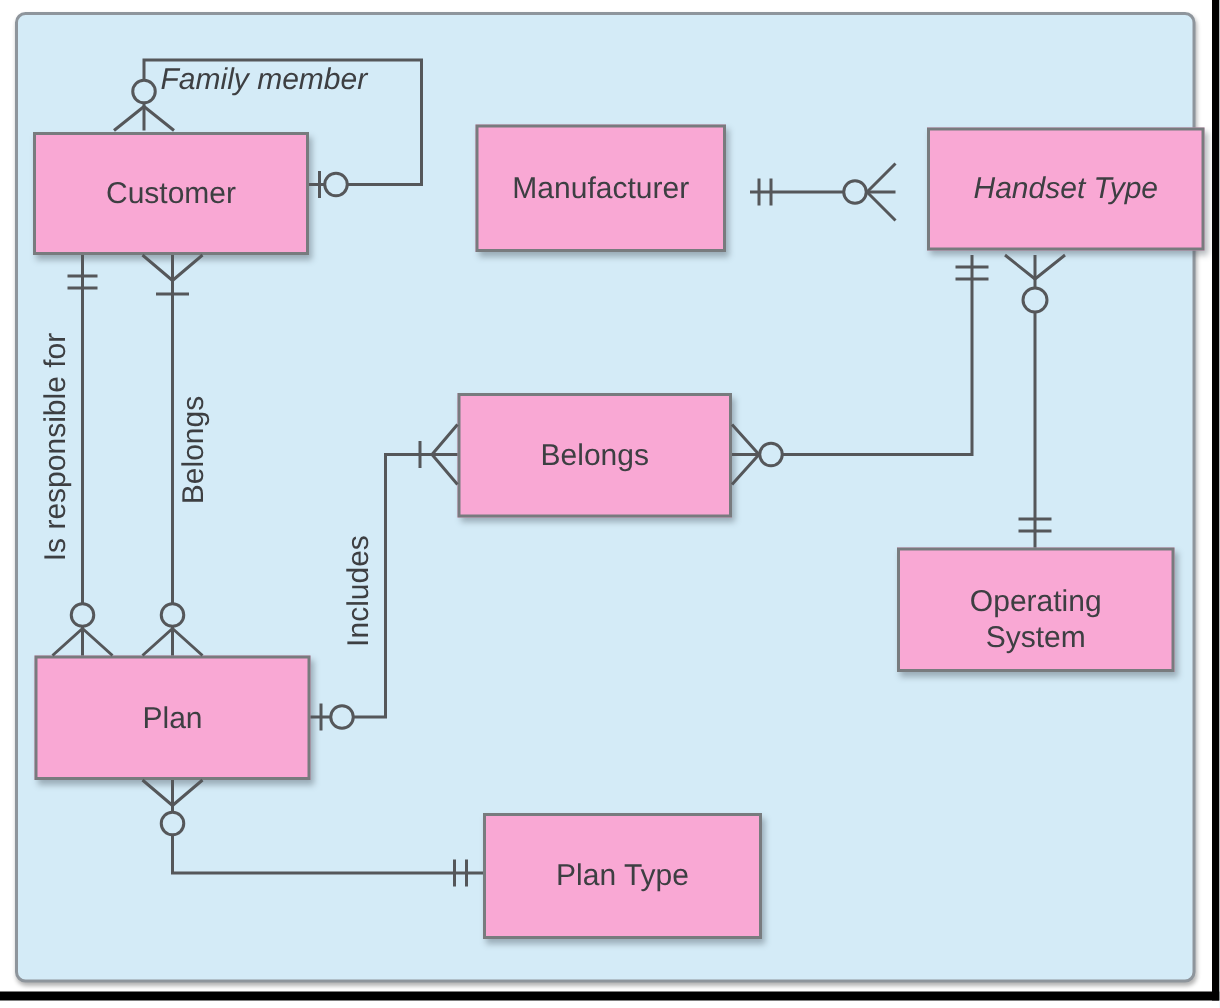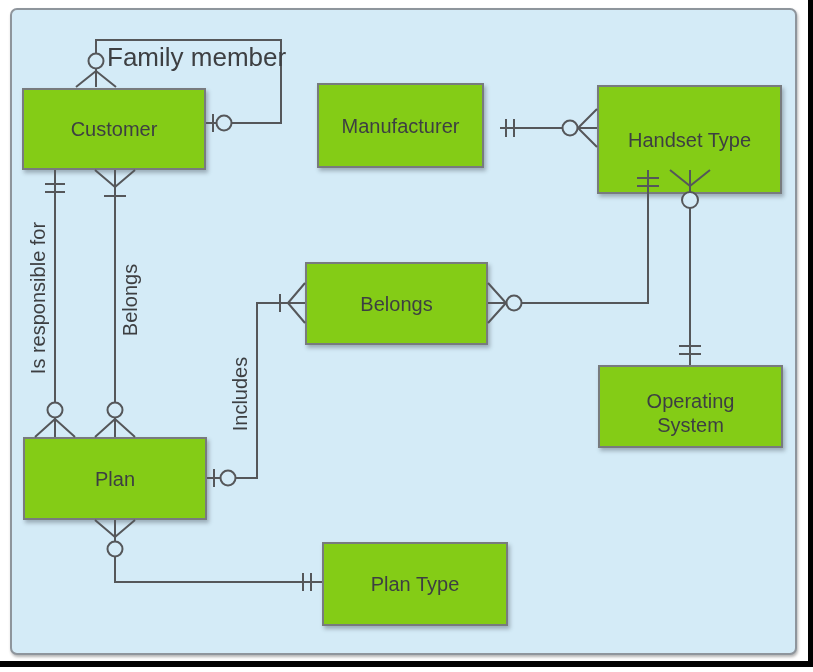--- a/index.html
+++ b/index.html
@@ -23,41 +23,41 @@
   }
 
   .frame-right  { position: absolute; left: 808px; top: 0; width: 5px; height: 667px; background: #000; }
   .frame-bottom { position: absolute; left: 0; top: 661px; width: 813px; height: 6px; background: #000; }
 
   svg.diagram { position: absolute; left: 0; top: 0; width: 813px; height: 672px; }
 
   .entity {
     position: absolute;
     box-sizing: border-box;
-    background: #84cc16;
+    background: #f9a8d4;
     border: 2px solid #787b7e;
     box-shadow: 2px 3px 4px rgba(70,80,90,0.40);
     display: flex; align-items: center; justify-content: center;
     font-size: 20px; line-height: 1.2;
     color: #3d3f42;
     text-align: center;
   }
   .entity .wrap { display: inline-block; max-width: 115px; margin-top: 12px; }
 
   .entity.customer         { left: 22px;  top: 88px;  width: 184px; height: 82px; }
   .entity.manufacturer     { left: 317px; top: 83px;  width: 167px; height: 85px; }
-  .entity.handset-type     { left: 597px; top: 85px;  width: 185px; height: 109px; }
+  .entity.handset-type     { left: 618px; top: 85px;  width: 185px; height: 82px; font-style: italic; }
   .entity.handset          { left: 305px; top: 262px; width: 183px; height: 83px; }
   .entity.operating-system { left: 598px; top: 365px; width: 185px; height: 83px; }
   .entity.plan             { left: 23px;  top: 437px; width: 184px; height: 83px; }
   .entity.plan-type        { left: 322px; top: 542px; width: 186px; height: 84px; }
 
   .hlabel {
     position: absolute;
-    font-size: 26px; color: #3d3f42; white-space: nowrap;
+    font-size: 20px; color: #3d3f42; white-space: nowrap; font-style: italic;
   }
   .vlabel {
     position: absolute;
     font-size: 20px; color: #3d3f42; white-space: nowrap;
     transform: translate(-50%, -50%) rotate(-90deg);
   }
   .lbl-family-member { left: 107px; top: 42px; }
   .lbl-is-responsible-for { left: 38px; top: 298px; }
   .lbl-belongs { left: 130px; top: 300px; }
   .lbl-includes { left: 240px; top: 394px; }

